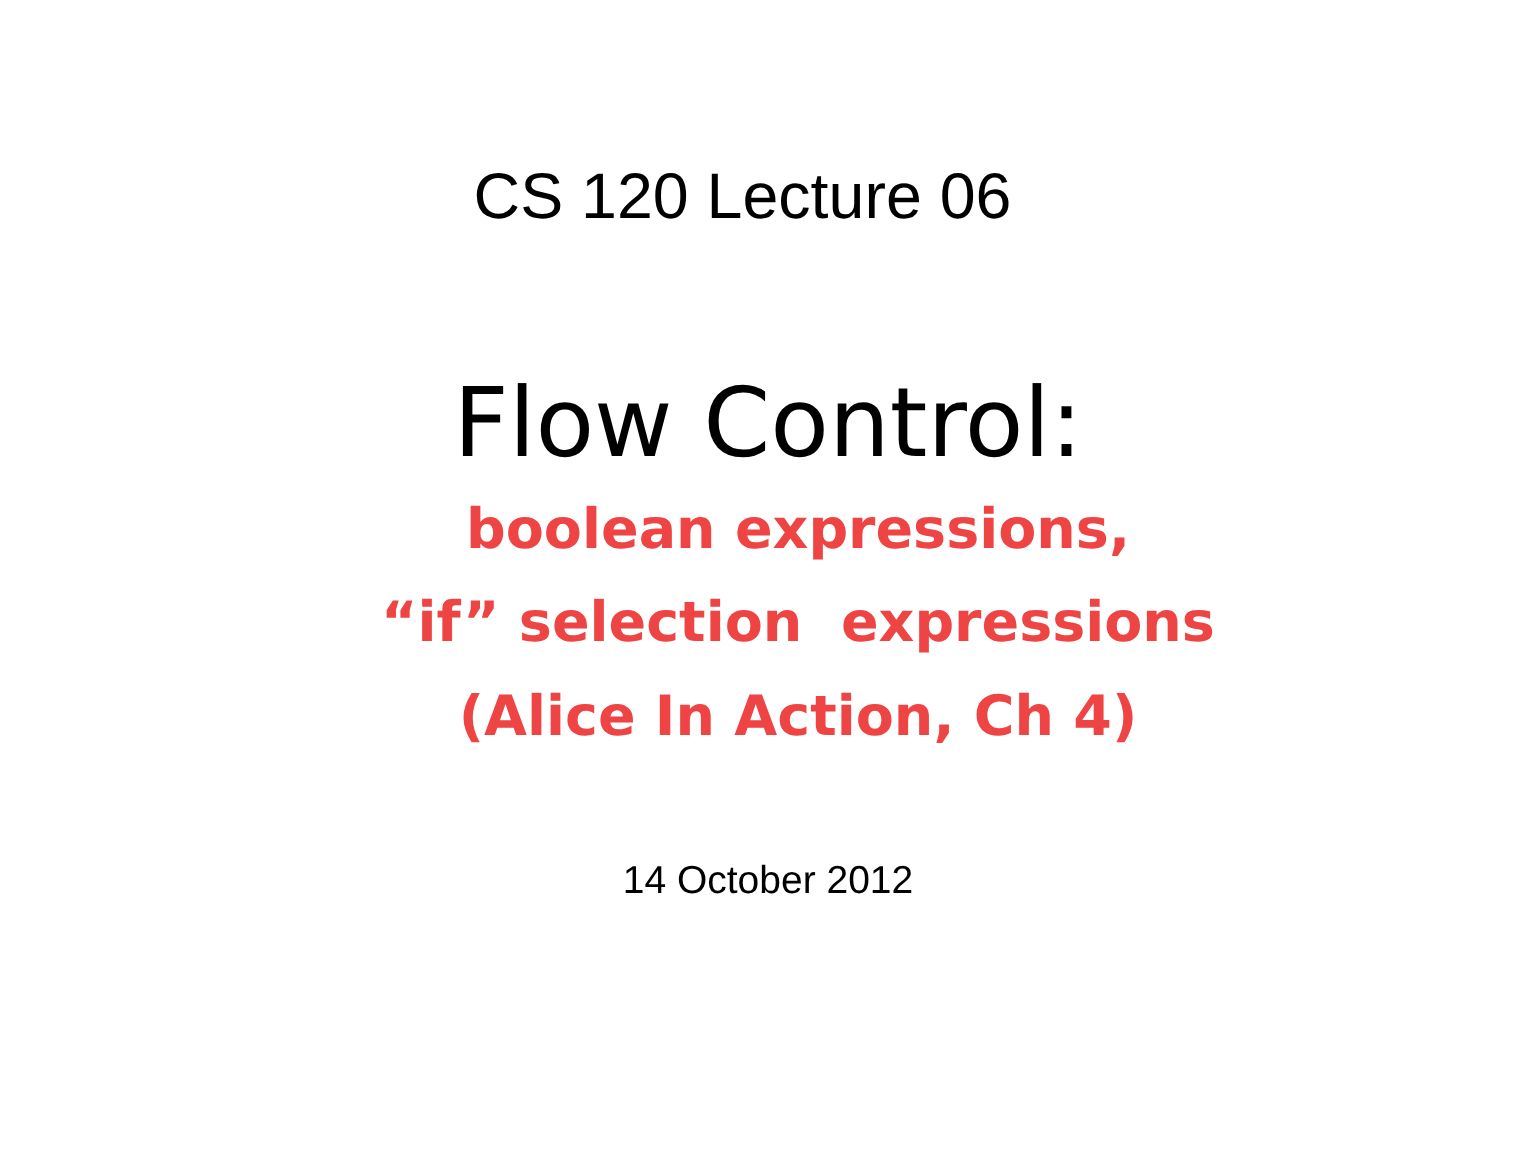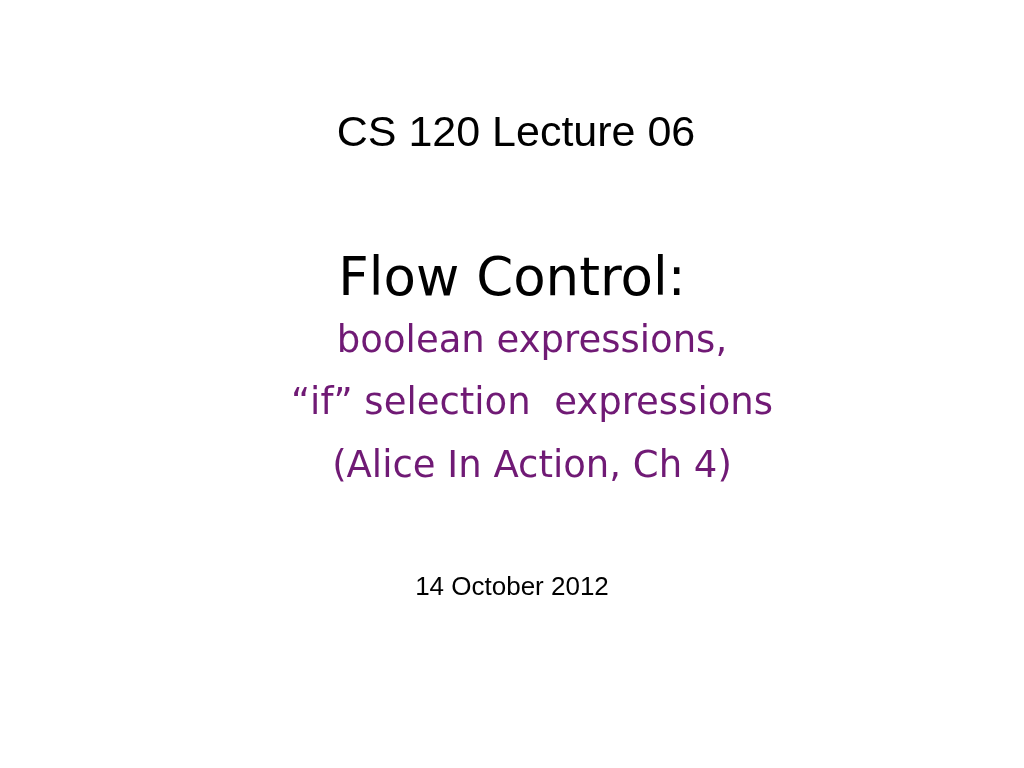--- a/index.html
+++ b/index.html
@@ -22,21 +22,20 @@
     background: #ffffff;
   }
 
   
   .title-block {
     position: absolute;
     left: 0;
     top: 104px;
     width: 990px;
     text-align: center;
-    margin-left: 21px;
   }
 
   .slide-title {
     font-family: "Liberation Sans", sans-serif;
     font-size: 43px;
     font-weight: 400;
     line-height: 1.30;
     letter-spacing: 0px;
     color: #000000;
     white-space: pre;
@@ -53,33 +52,33 @@
   .subtitle-block {
     position: absolute;
     left: 0;
     top: 246px;
     width: 1024px;
     text-align: center;
   }
 
   .subtitle-main {
     font-family: "DejaVu Sans", sans-serif;
-    font-size: 53px;
+    font-size: 64px;
     font-weight: 400;
     line-height: 1.18;
     color: #000000;
     white-space: pre;
   }
 
   .subtitle-line {
     font-family: "DejaVu Sans", sans-serif;
     font-size: 37px;
-    font-weight: 400;
+    font-weight: 700;
     line-height: 1.70;
-    color: #701a75;
+    color: #ef4444;
     white-space: pre;
     padding-left: 40px;
   }
 
   
   .date-line {
     position: absolute;
     left: 0;
     top: 571px;
     width: 1024px;

